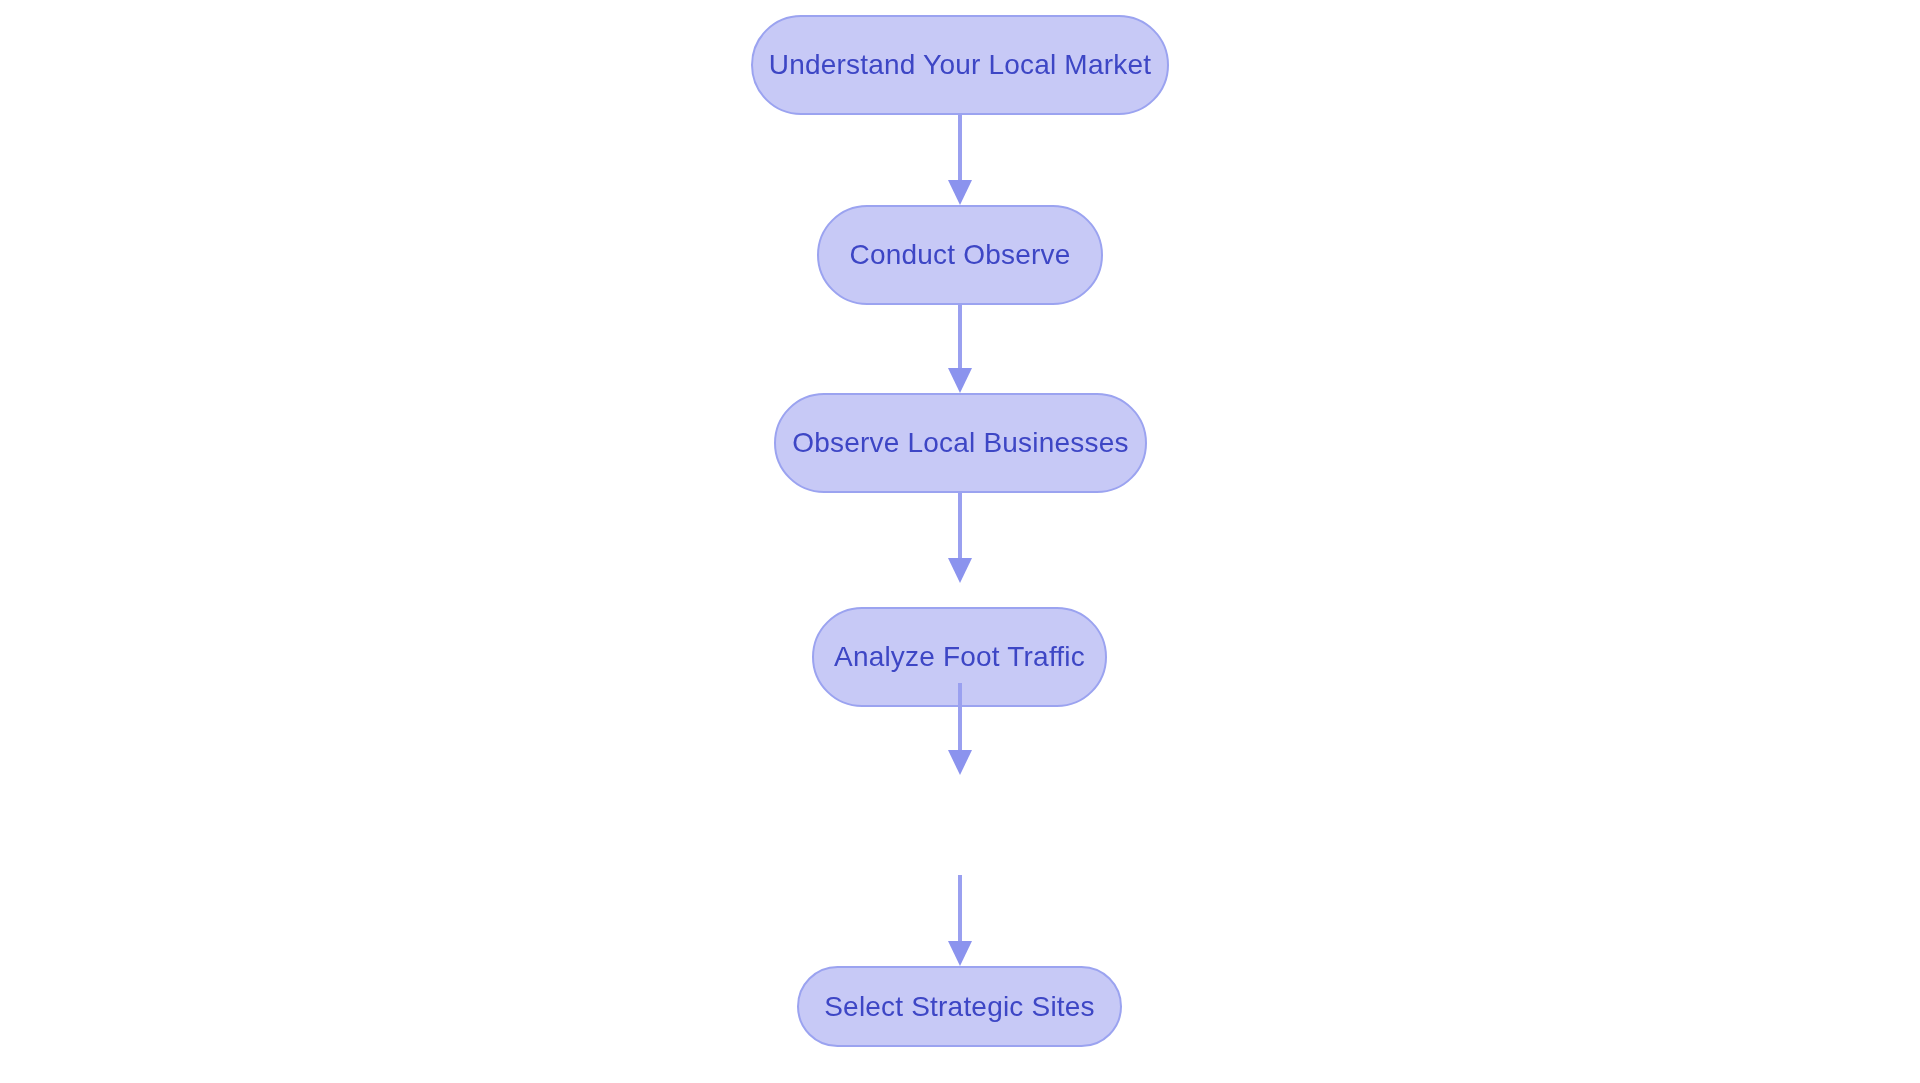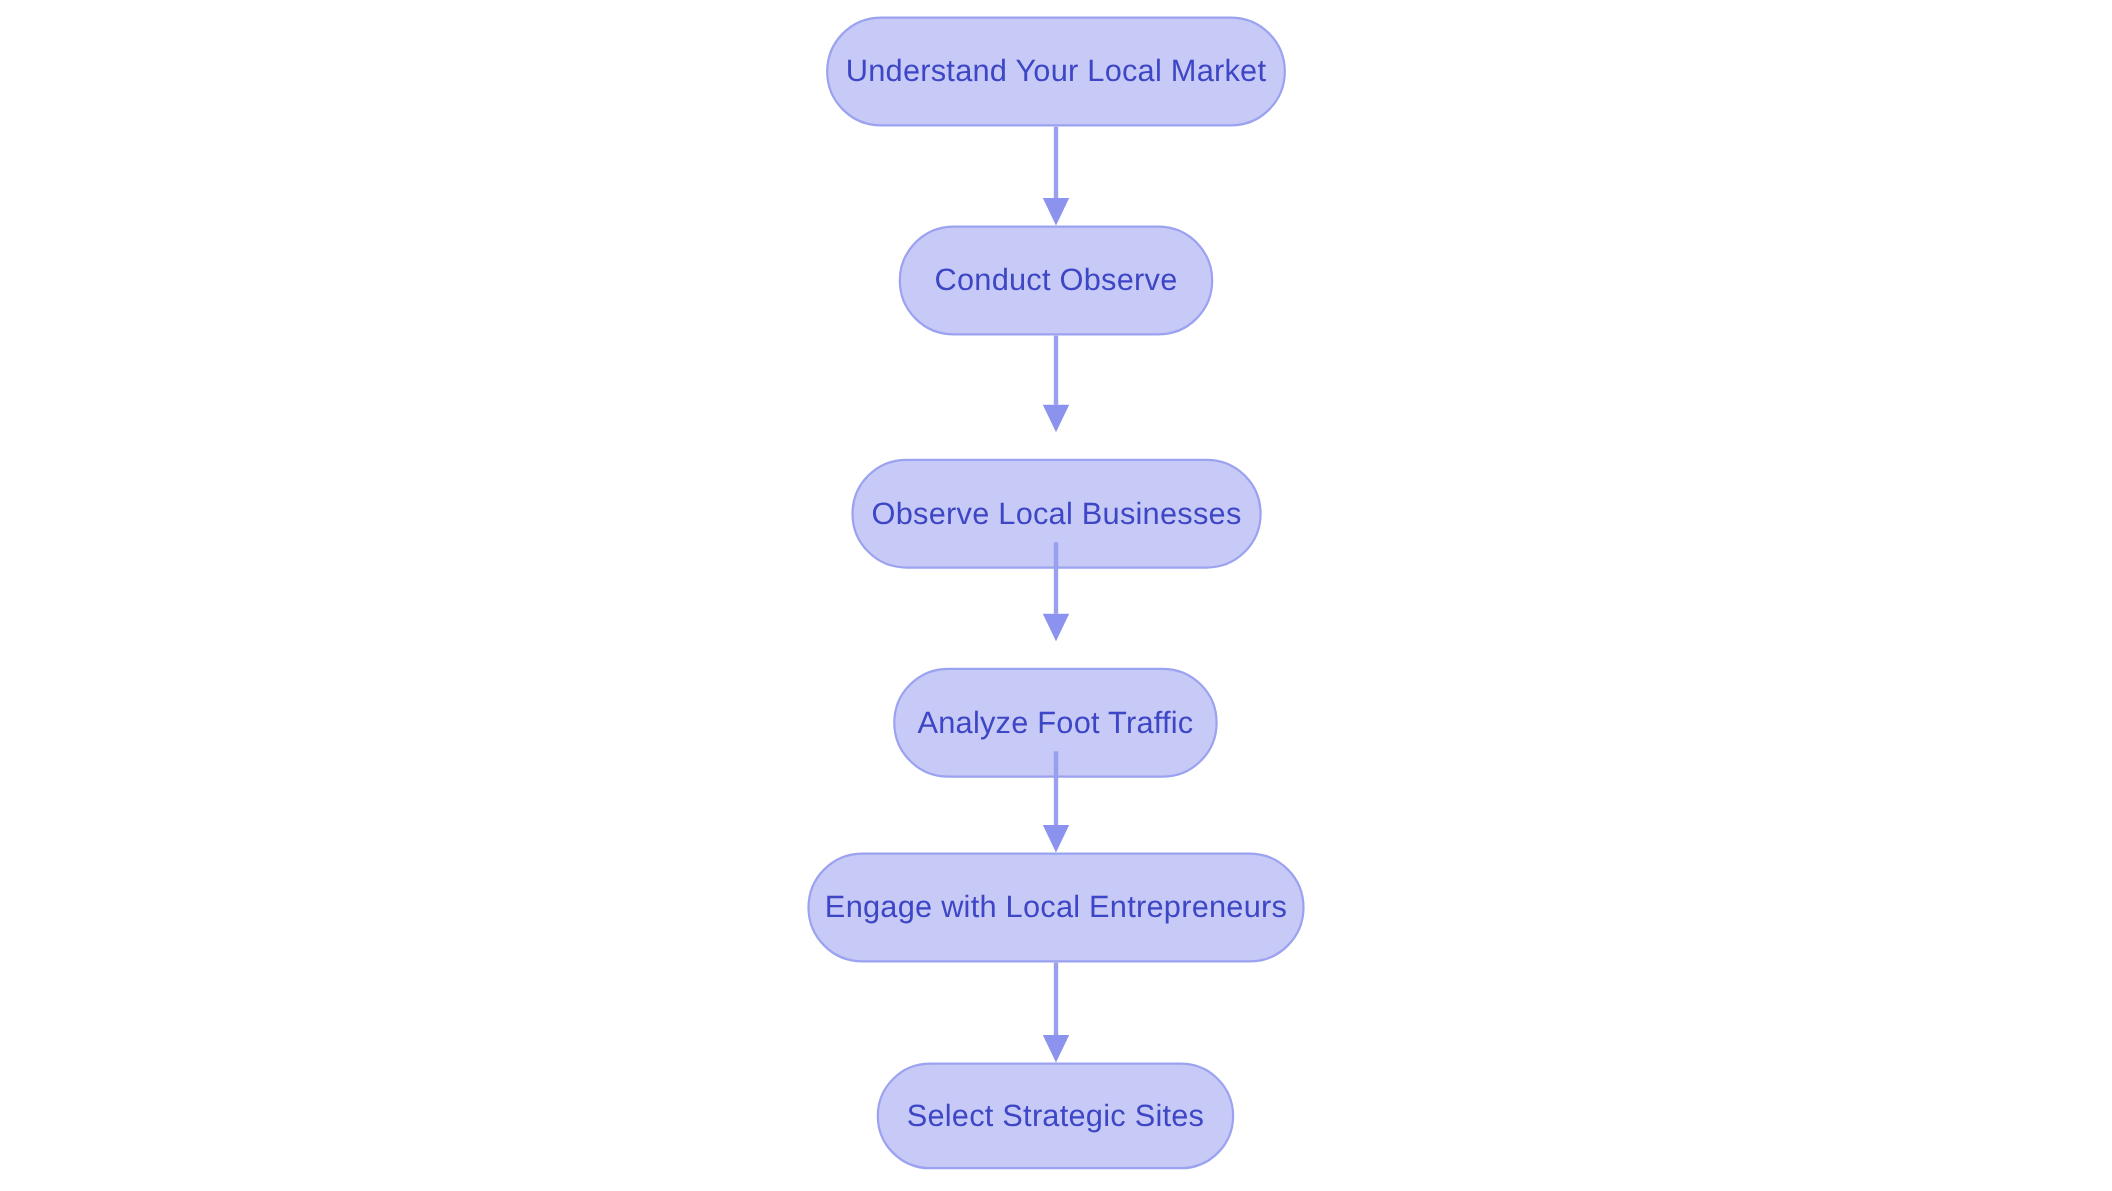--- a/index.html
+++ b/index.html
@@ -27,24 +27,24 @@
     font-size: 28px;
     letter-spacing: 0.2px;
     display: flex;
     align-items: center;
     justify-content: center;
     text-align: center;
     white-space: nowrap;
   }
   .n1 { left: 751px; top: 15px;  width: 418px; }
   .n2 { left: 817px; top: 205px; width: 286px; }
-  .n3 { left: 774px; top: 393px; width: 373px; margin-top: 24px; }
+  .n3 { left: 774px; top: 393px; width: 373px; }
   .n4 { left: 812px; top: 583px; width: 295px; margin-top: 24px; }
   .n5 { left: 734px; top: 775px; width: 452px; }
-  .n6 { left: 797px; top: 966px; width: 325px; height: 97px; }
+  .n6 { left: 797px; top: 966px; width: 325px; height: 81px; }
 
   .arrow {
     position: absolute;
     left: 960px;
     transform: translateX(-50%);
     display: flex;
     flex-direction: column;
     align-items: center;
   }
   .arrow .line {
@@ -99,23 +99,20 @@
 
   <div class="node n4">
     <span>Analyze Foot Traffic</span>
   </div>
 
   <div class="arrow a4">
     <span class="line"></span>
     <span class="head"></span>
   </div>
 
-  <div class="node n5">
-    <span>Engage with Local Entrepreneurs</span>
-  </div>
 
   <div class="arrow a5">
     <span class="line"></span>
     <span class="head"></span>
   </div>
 
   <div class="node n6">
     <span>Select Strategic Sites</span>
   </div>
 

